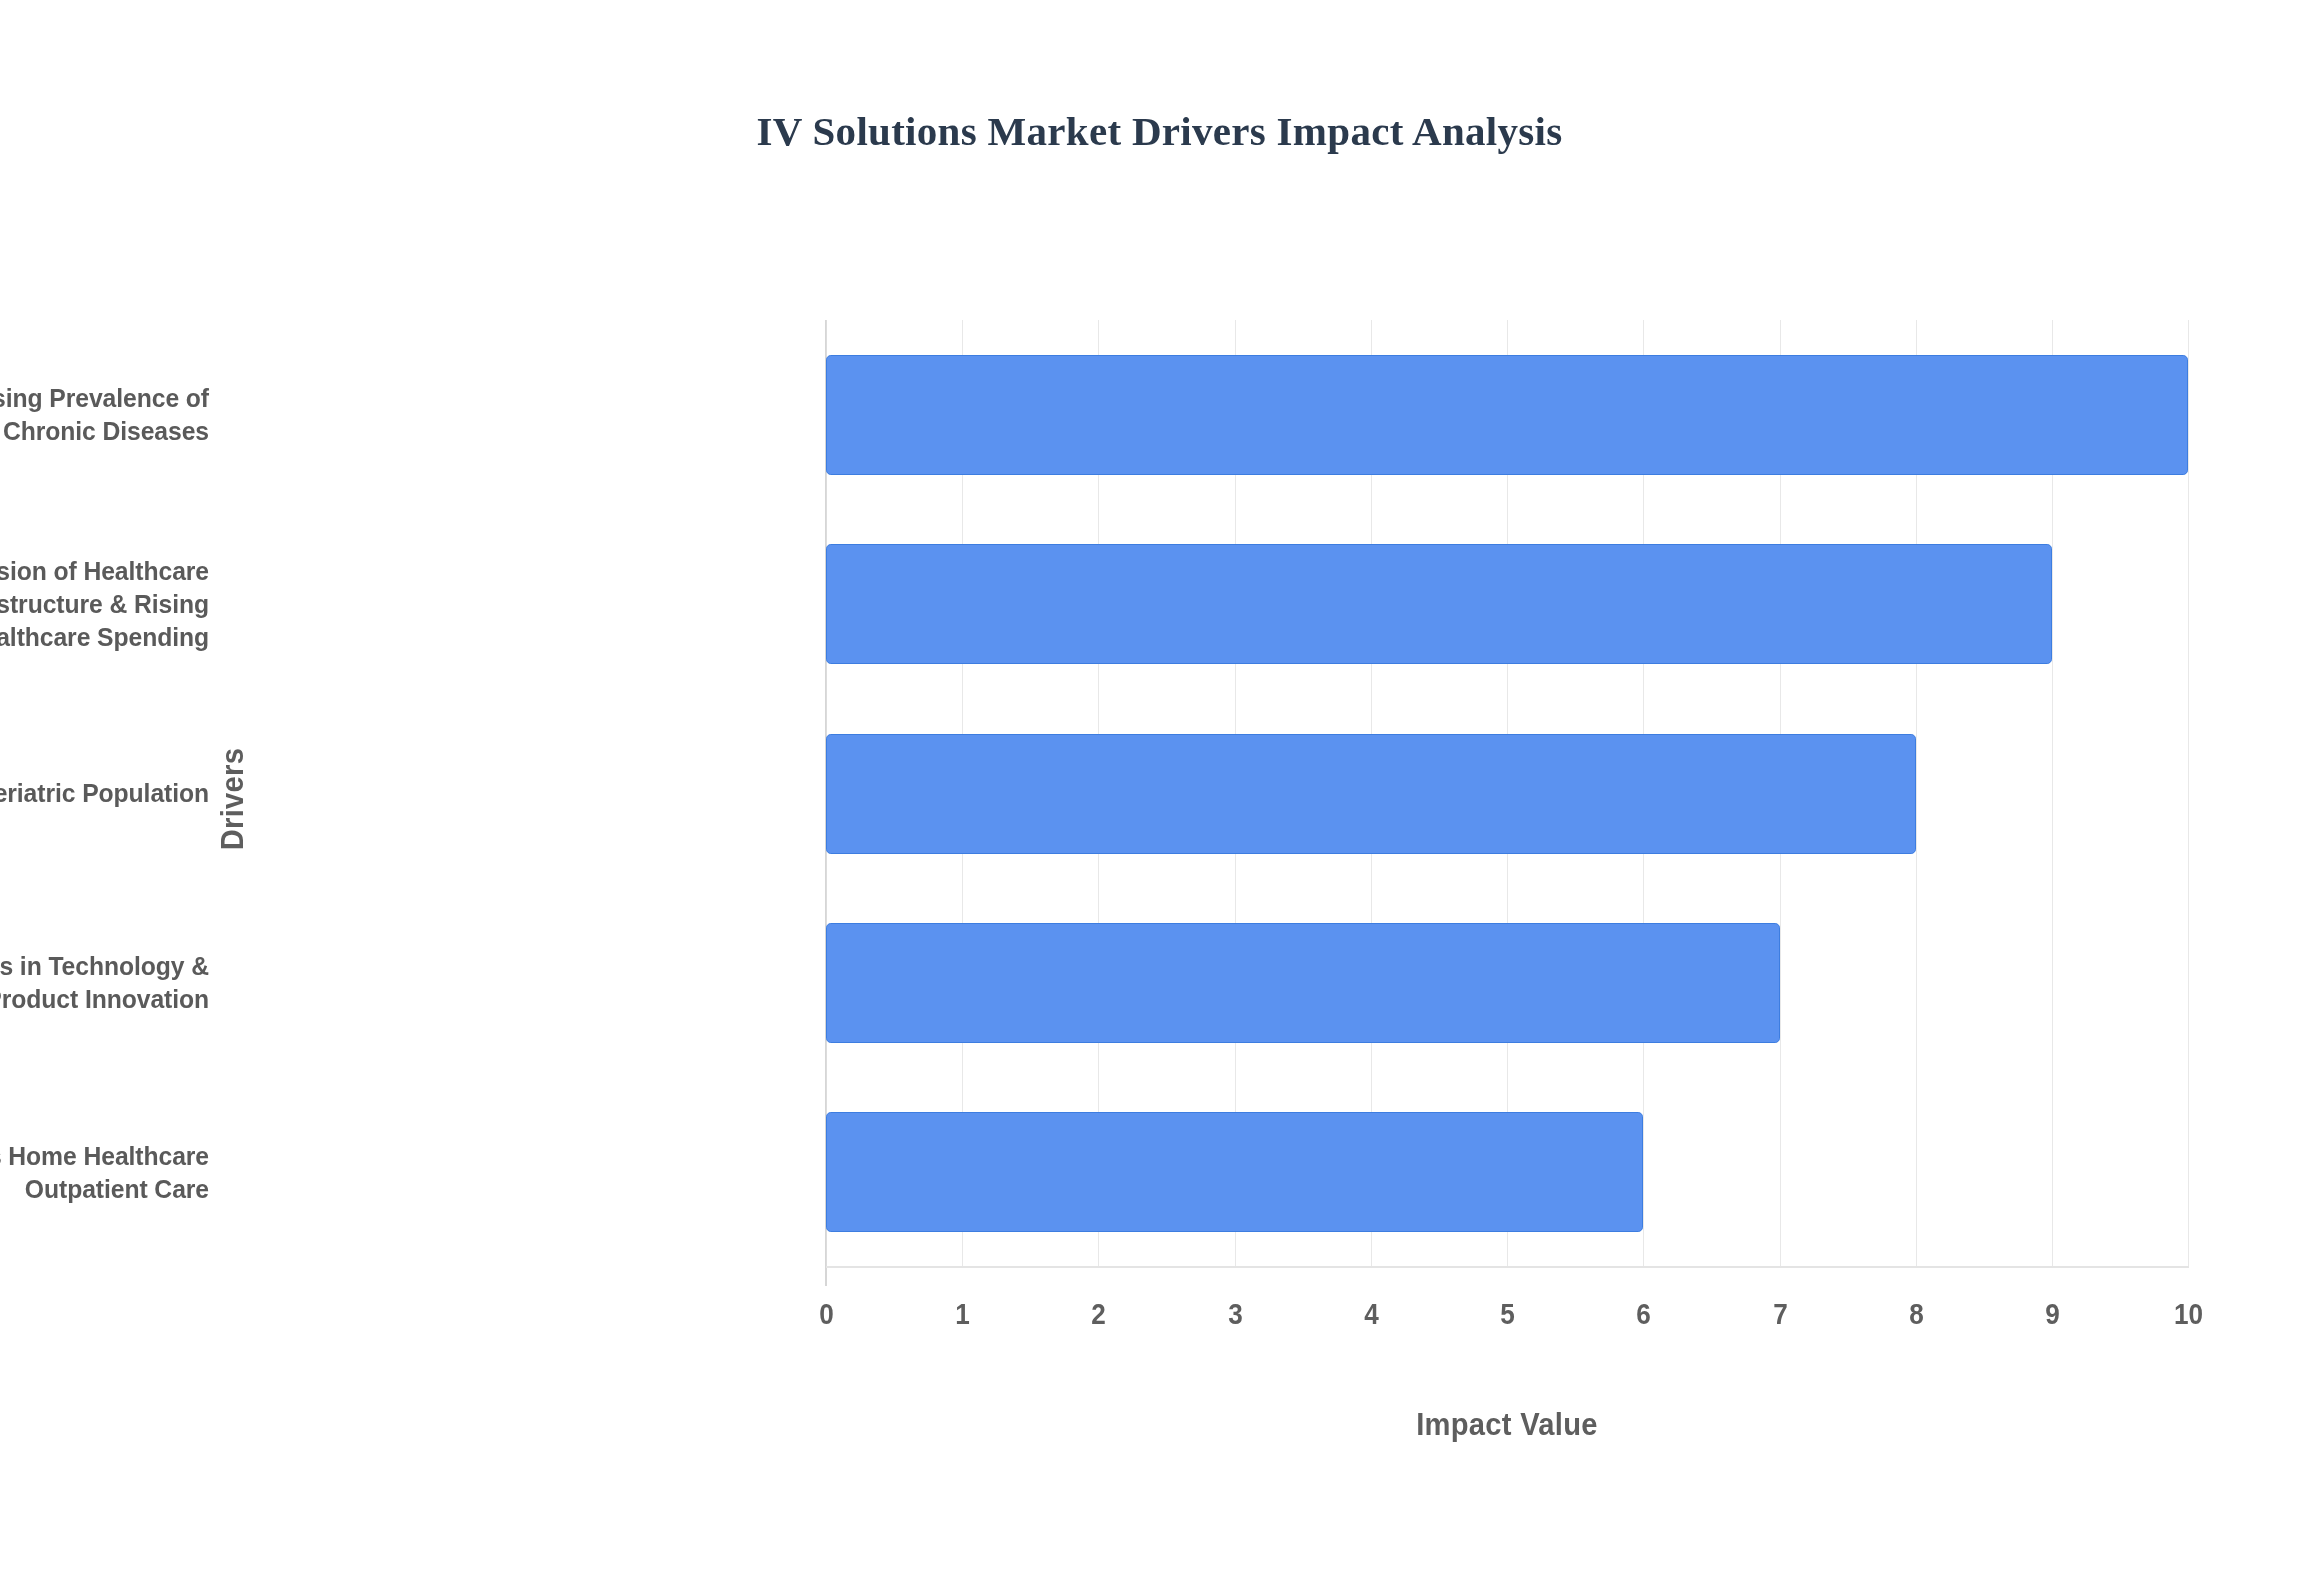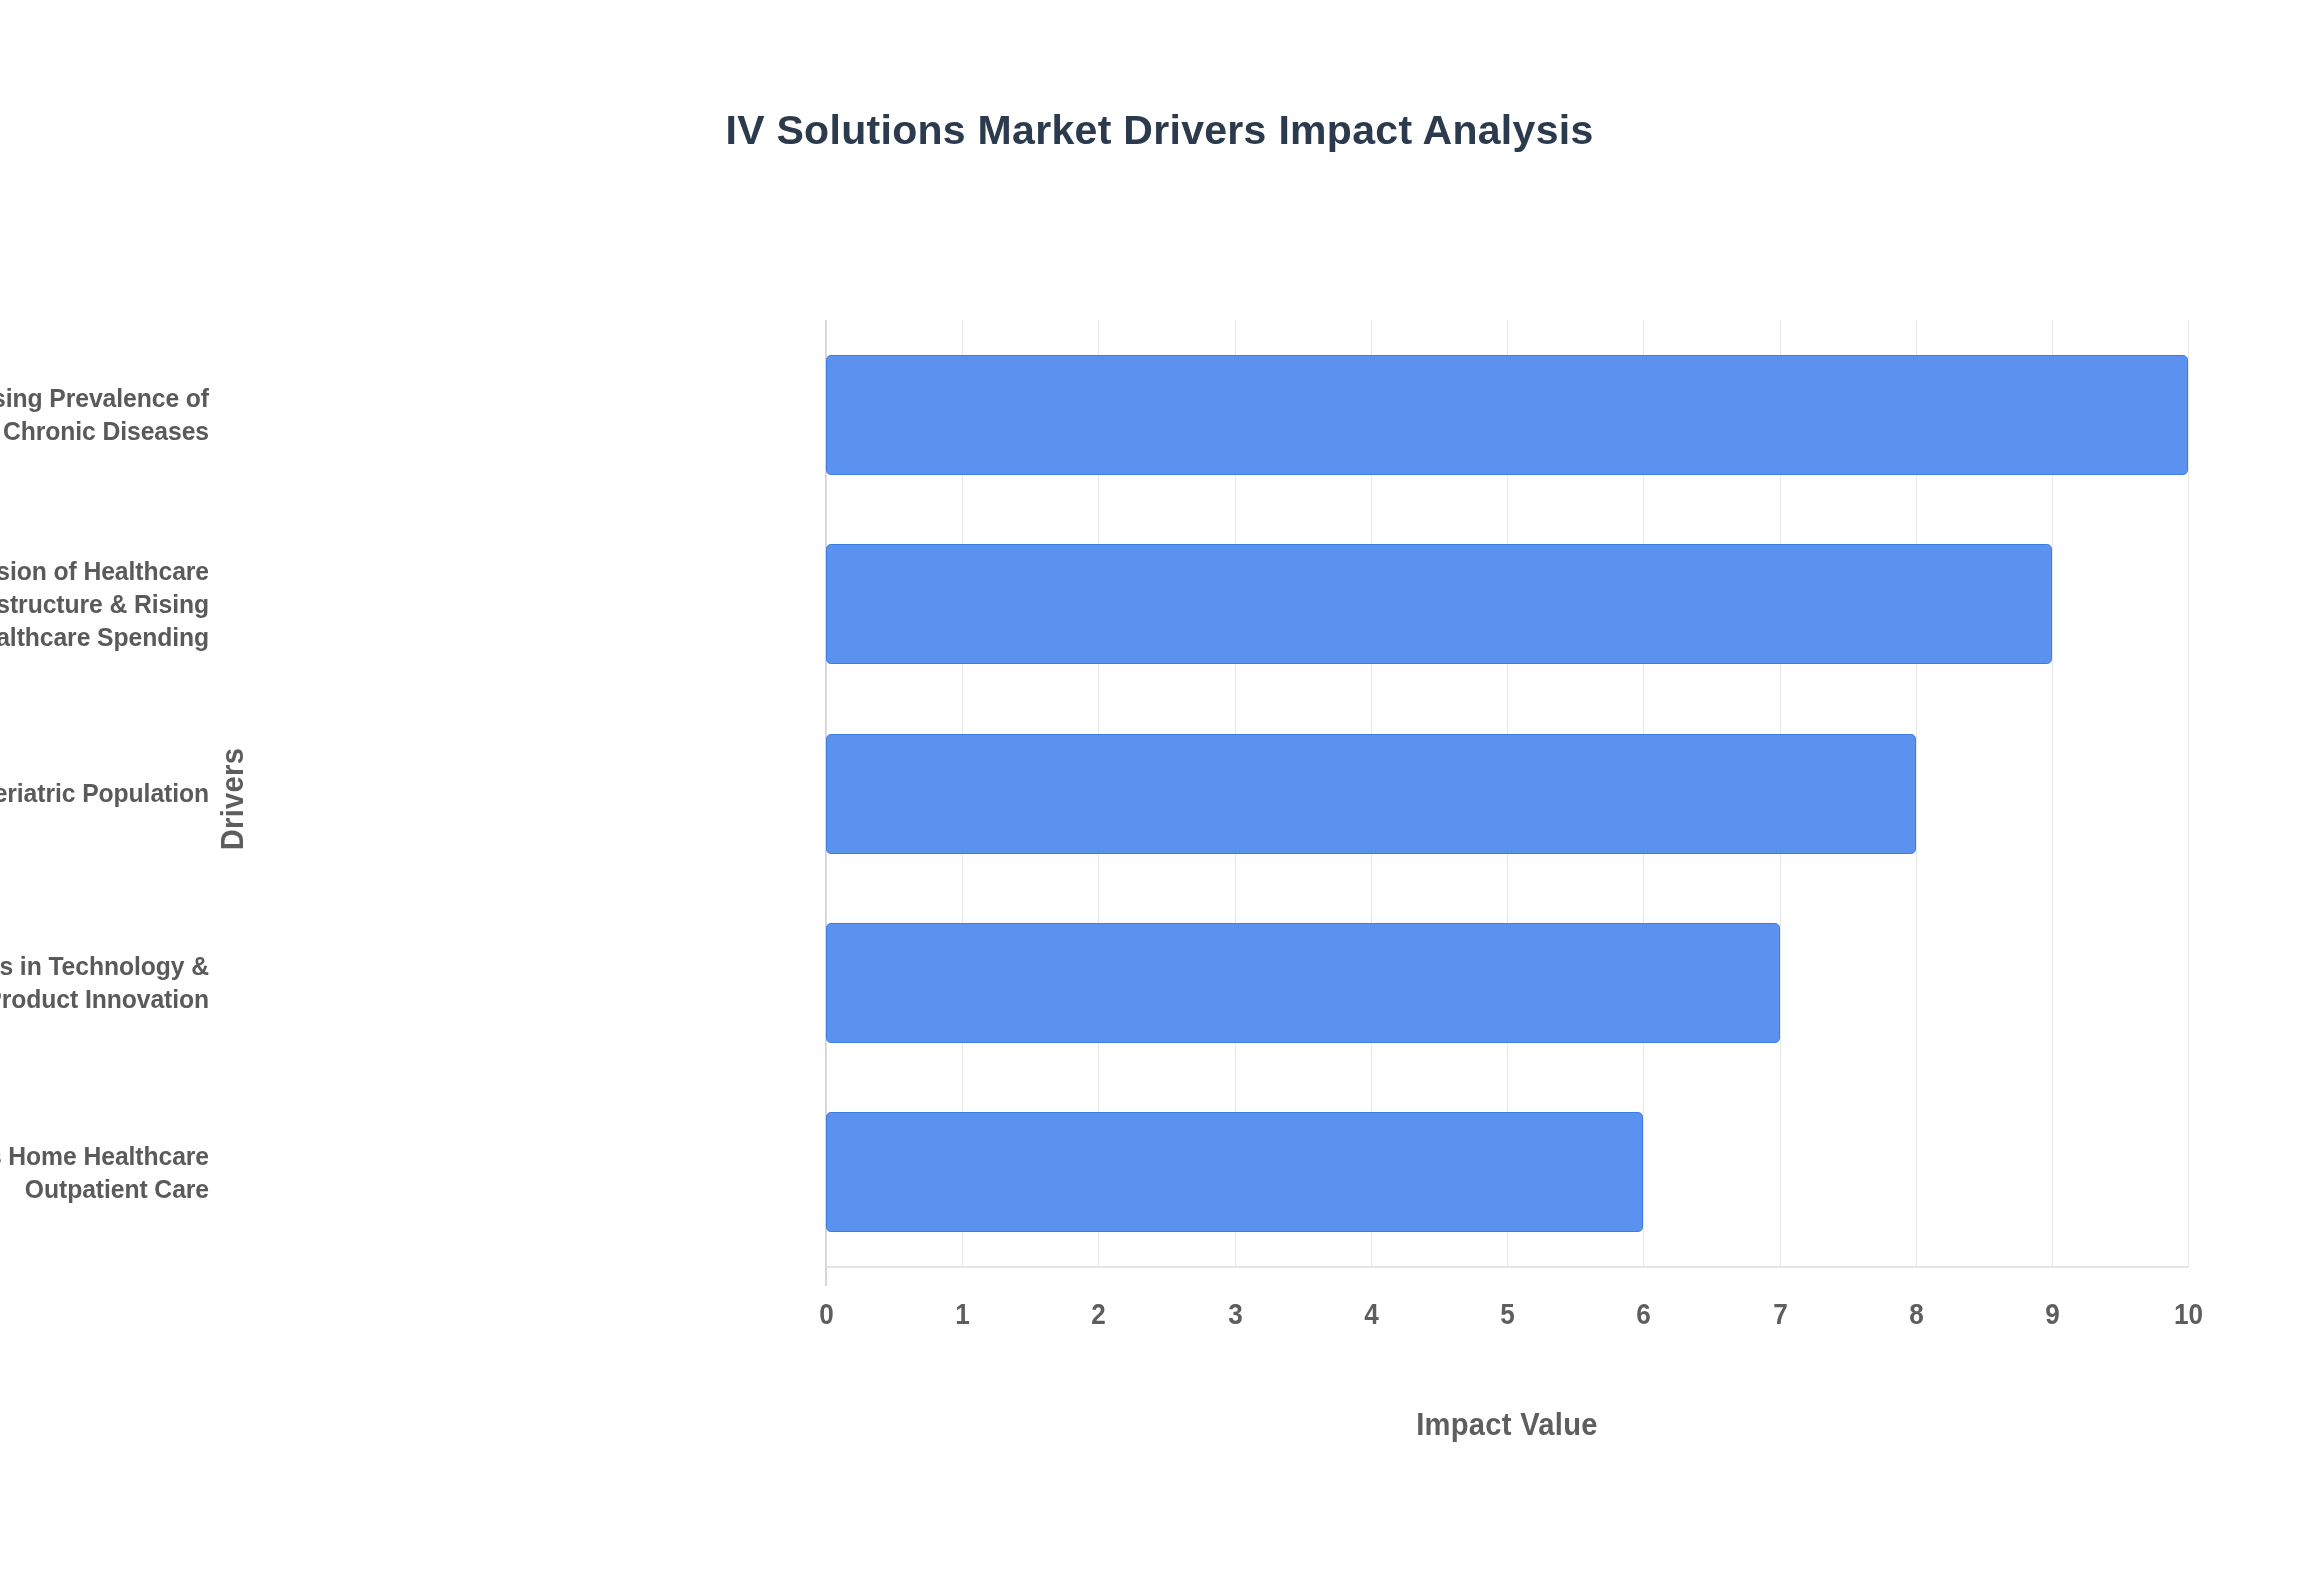--- a/index.html
+++ b/index.html
@@ -25,21 +25,21 @@
     background: #ffffff;
   }
 
   
   #chart-title {
     position: absolute;
     left: 0;
     top: 107px;
     width: 2319px;
     text-align: center;
-    font-family: Liberation Sans, sans-serif;
+    font-family: Liberation Serif, serif;
     font-weight: bold;
     font-size: 41px;
     letter-spacing: 0.3px;
     color: #2b3a4d;
     white-space: nowrap;
   }
 
   
   #plot-area {
     position: absolute;

